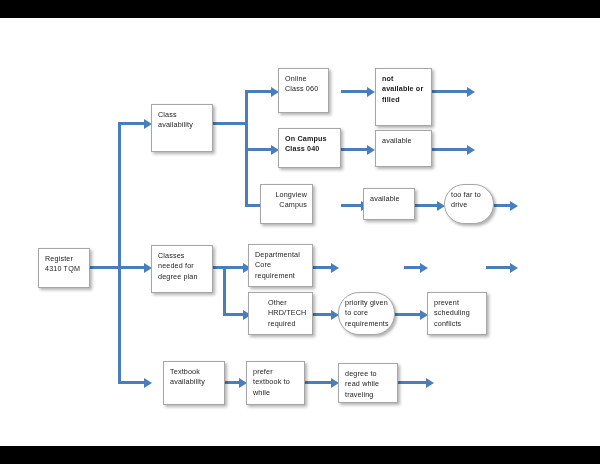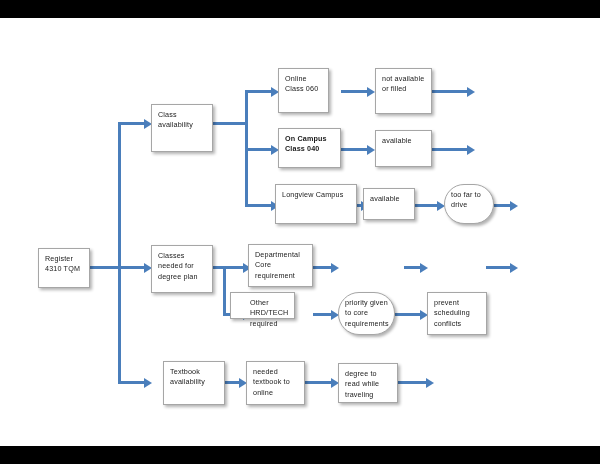--- a/index.html
+++ b/index.html
@@ -126,44 +126,44 @@
     <div class="arrowhead" style="left:331px; top:360px;"></div>
     <div class="conn h" style="left:398px; top:363px; width:30px;"></div>
     <div class="arrowhead" style="left:426px; top:360px;"></div>
 
     <div class="node" style="left:38px; top:230px; width:52px; height:40px;">Register 4310 TQM</div>
 
     <div class="node" style="left:151px; top:86px; width:62px; height:48px;">Class availability</div>
 
     <div class="node" style="left:278px; top:50px; width:51px; height:45px;">Online Class 060</div>
 
-    <div class="node" style="left:375px; top:50px; width:57px; height:46px;">not available or filled</div>
+    <div class="node" style="left:375px; top:50px; width:57px; height:58px;font-weight:bold;">not available or filled</div>
 
     <div class="node" style="left:278px; top:110px; width:63px; height:40px;font-weight:bold;">On Campus Class 040</div>
 
     <div class="node" style="left:375px; top:112px; width:57px; height:37px;">available</div>
 
-    <div class="node" style="left:275px; top:166px; width:82px; height:40px;">Longview Campus</div>
+    <div class="node" style="left:260px; top:166px; width:53px; height:40px;text-align:right;">Longview Campus</div>
 
     <div class="node" style="left:363px; top:170px; width:52px; height:32px;">available</div>
 
     <div class="node" style="left:444px; top:166px; width:50px; height:40px;border-radius:20px;">too far to drive</div>
 
     <div class="node" style="left:151px; top:227px; width:62px; height:48px;">Classes needed for degree plan</div>
 
     <div class="node" style="left:248px; top:226px; width:65px; height:43px;">Departmental Core requirement</div>
 
 
 
-    <div class="node" style="left:230px; top:274px; width:65px; height:27px;padding-left:19px;">Other HRD/TECH required</div>
+    <div class="node" style="left:248px; top:274px; width:65px; height:43px;padding-left:19px;">Other HRD/TECH required</div>
 
     <div class="node" style="left:338px; top:274px; width:57px; height:43px;border-radius:21px;">priority given to core requirements</div>
 
     <div class="node" style="left:427px; top:274px; width:60px; height:43px;">prevent scheduling conflicts</div>
 
     <div class="node" style="left:163px; top:343px; width:62px; height:44px;">Textbook availability</div>
 
-    <div class="node" style="left:246px; top:343px; width:59px; height:44px;">needed textbook to online</div>
+    <div class="node" style="left:246px; top:343px; width:59px; height:44px;">prefer textbook to while</div>
 
     <div class="node" style="left:338px; top:345px; width:60px; height:40px;">degree to read while traveling</div>
 
   </div>
 </div>
 
 </body></html>

